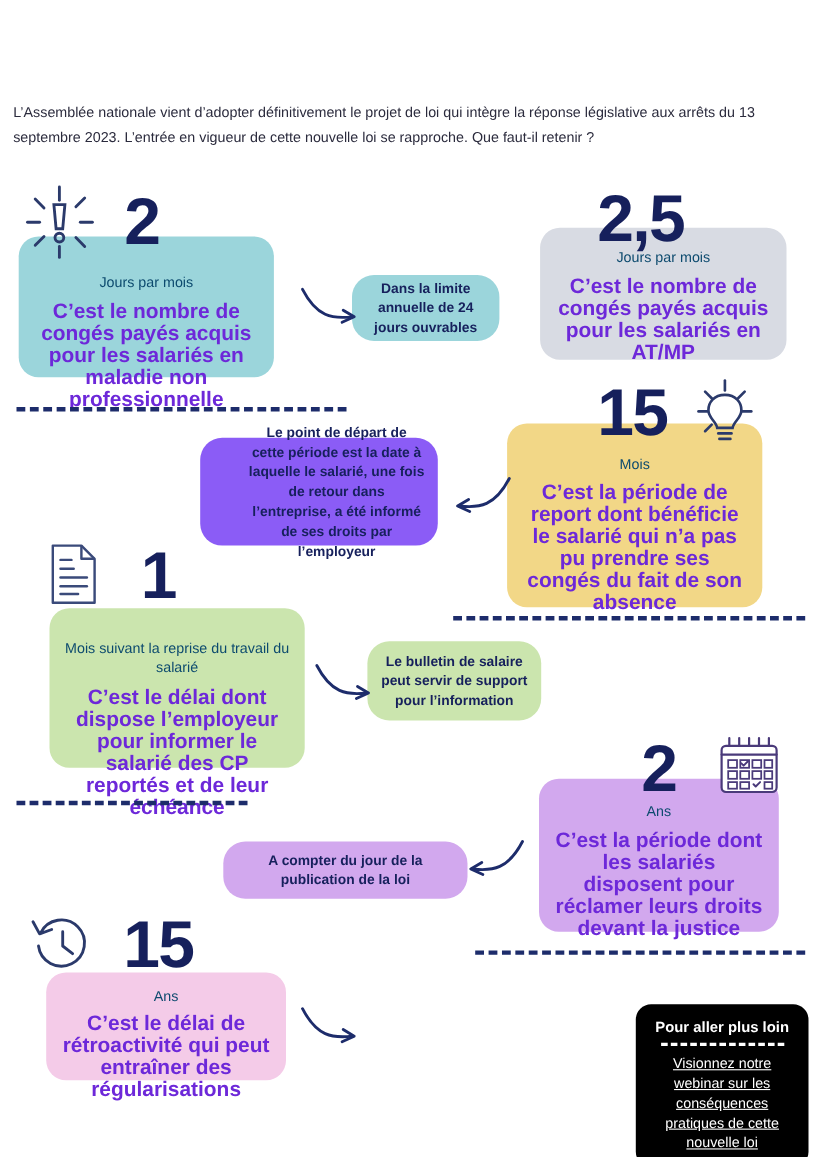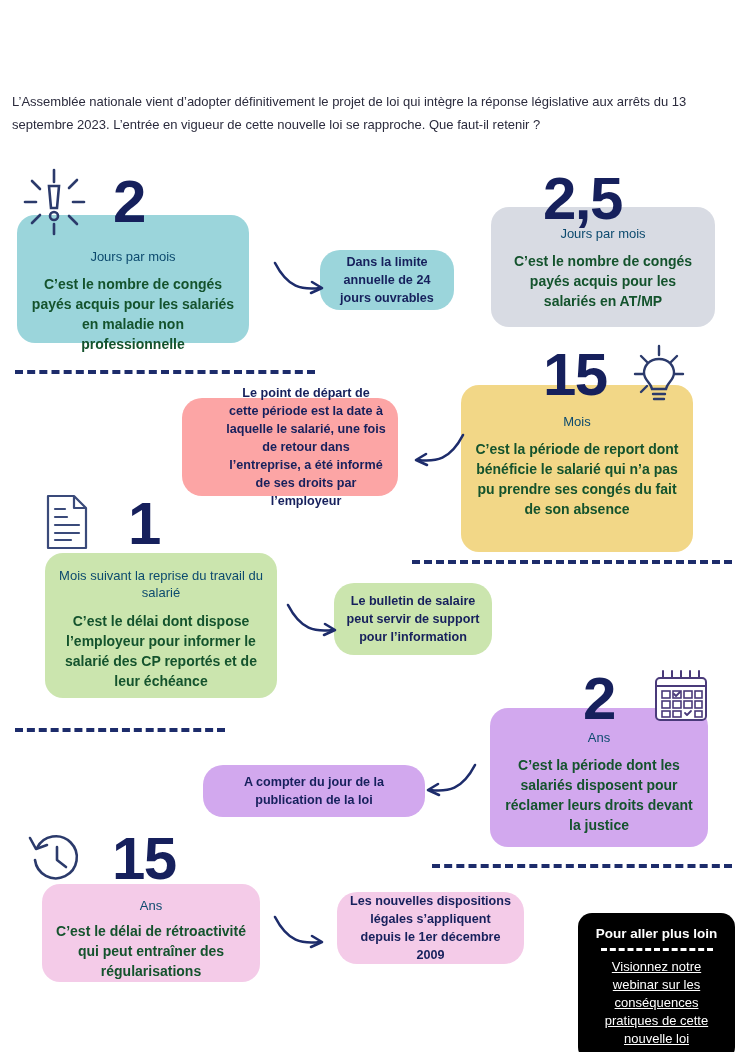--- a/index.html
+++ b/index.html
@@ -41,24 +41,24 @@
     text-align: center;
     color: #172554;
   }
   .card .unit {
     font-size: 13px;
     font-weight: normal;
     color: #0c4a6e;
     line-height: 17px;
   }
   .card .body {
-    font-size: 14px;
+    font-size: 19px;
     font-weight: bold;
     line-height: 20px;
-    color: #14532d;
+    color: #6d28d9;
   }
   .bignum {
     position: absolute;
     font-size: 60px;
     font-weight: bold;
     color: #16205c;
     line-height: 54px;
     letter-spacing: -1.5px;
     z-index: 4;
   }
@@ -176,39 +176,39 @@
   <div class="card" style="left:461px; top:385px; width:232px; height:167px; background:#F2D787; padding:28px 14px 10px;">
     <div class="unit">Mois</div>
     <div class="body" style="margin-top:9px;">C’est la période de report dont bénéficie le salarié qui n’a pas pu prendre ses congés du fait de son absence</div>
   </div>
   <div class="arrow" style="left:408px; top:430px;">
     <svg width="58" height="42" viewBox="0 0 58 42">
       <path d="M55 5 C 42 30, 28 32, 10 30" stroke="#1d2c6b" stroke-width="2.6" fill="none" stroke-linecap="round"></path>
       <path d="M18 24 L8 30 L19 35" stroke="#1d2c6b" stroke-width="2.6" fill="none" stroke-linecap="round" stroke-linejoin="round"></path>
     </svg>
   </div>
-  <div class="bubble" style="left:182px; top:398px; width:216px; height:98px; background:#fca5a5;padding-left:44px;">Le point de départ de cette période est la date à laquelle le salarié, une fois de retour dans l’entreprise, a été informé de ses droits par l’employeur</div>
+  <div class="bubble" style="left:182px; top:398px; width:216px; height:98px; background:#8b5cf6;padding-left:44px;">Le point de départ de cette période est la date à laquelle le salarié, une fois de retour dans l’entreprise, a été informé de ses droits par l’employeur</div>
 
   <div class="icon" style="left:43px; top:493px;">
     <svg width="48" height="58" viewBox="0 0 48 58">
       <g stroke="#3a4a7a" stroke-width="2.2" fill="#ffffff" stroke-linejoin="round">
         <path d="M5 3 L31 3 L43 15 L43 55 L5 55 Z"></path>
         <path d="M31 3 L31 15 L43 15" fill="none"></path>
       </g>
       <g stroke="#3a4a7a" stroke-width="2.2" stroke-linecap="round">
         <line x1="12" y1="16" x2="22" y2="16"></line>
         <line x1="12" y1="24" x2="24" y2="24"></line>
         <line x1="12" y1="32" x2="36" y2="32"></line>
         <line x1="12" y1="40" x2="36" y2="40"></line>
         <line x1="12" y1="47" x2="28" y2="47"></line>
       </g>
     </svg>
   </div>
   <div class="bignum" style="left:128px; top:497px;">1</div>
-  <div class="card" style="left:45px; top:553px; width:232px; height:145px; background:#CBE5AE; padding:14px 14px 10px;">
+  <div class="card" style="left:45px; top:553px; width:232px; height:145px; background:#CBE5AE; padding:28px 14px 10px;">
     <div class="unit">Mois suivant la reprise du travail du salarié</div>
     <div class="body" style="margin-top:10px;">C’est le délai dont dispose l’employeur pour informer le salarié des CP reportés et de leur échéance</div>
   </div>
   <div class="arrow" style="left:285px; top:600px;">
     <svg width="58" height="42" viewBox="0 0 58 42">
       <path d="M3 5 C 16 30, 30 32, 48 30" stroke="#1d2c6b" stroke-width="2.6" fill="none" stroke-linecap="round"></path>
       <path d="M40 24 L50 30 L39 35" stroke="#1d2c6b" stroke-width="2.6" fill="none" stroke-linecap="round" stroke-linejoin="round"></path>
     </svg>
   </div>
   <div class="bubble" style="left:334px; top:583px; width:158px; height:72px; background:#CBE5AE;">Le bulletin de salaire peut servir de support pour l’information</div>
@@ -275,21 +275,20 @@
   <div class="card" style="left:42px; top:884px; width:218px; height:98px; background:#F4CBE8; padding:13px 12px 10px;">
     <div class="unit">Ans</div>
     <div class="body" style="margin-top:7px;">C’est le délai de rétroactivité qui peut entraîner des régularisations</div>
   </div>
   <div class="arrow" style="left:272px; top:912px;">
     <svg width="58" height="42" viewBox="0 0 58 42">
       <path d="M3 5 C 16 30, 30 32, 48 30" stroke="#1d2c6b" stroke-width="2.6" fill="none" stroke-linecap="round"></path>
       <path d="M40 24 L50 30 L39 35" stroke="#1d2c6b" stroke-width="2.6" fill="none" stroke-linecap="round" stroke-linejoin="round"></path>
     </svg>
   </div>
-  <div class="bubble" style="left:337px; top:892px; width:187px; height:72px; background:#F4CBE8;">Les nouvelles dispositions légales s’appliquent depuis le 1er décembre 2009</div>
 
   <div class="dashed" style="left:432px; top:864px; width:300px;"></div>
 
   <div class="cta" style="left:578px; top:913px; width:157px; height:148px;">
     <div class="cta-title">Pour aller plus loin</div>
     <div class="cta-div"></div>
     <a class="cta-link" href="#" style="color:#ffffff;">Visionnez notre webinar sur les conséquences pratiques de cette nouvelle loi</a>
   </div>
 
 </div>

